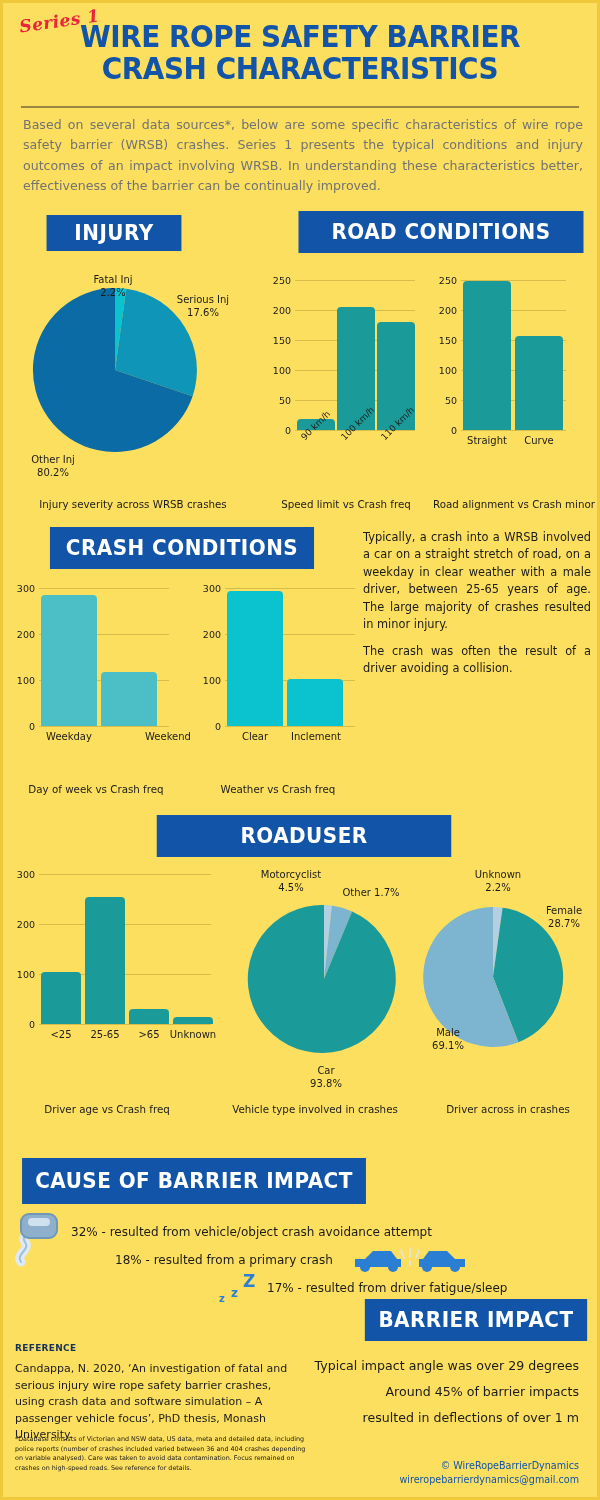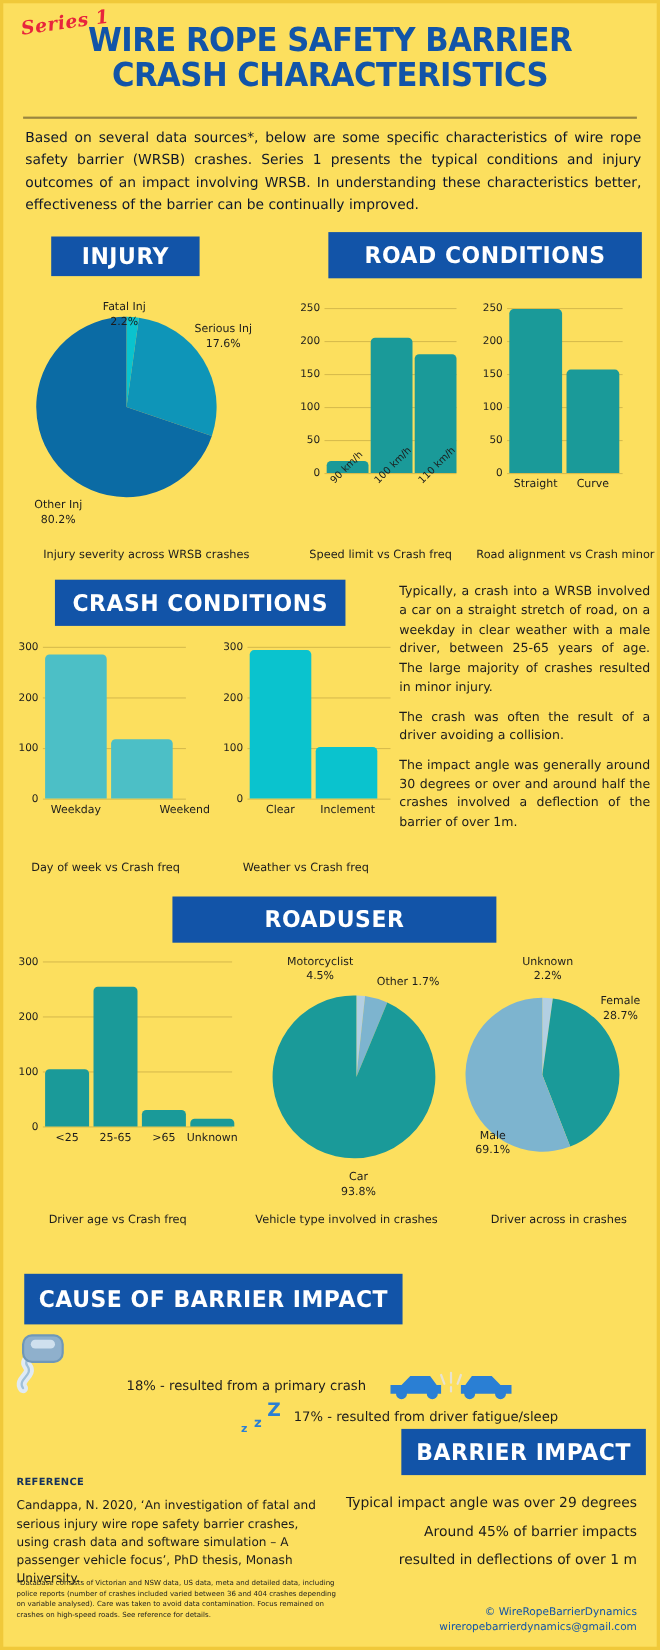--- a/index.html
+++ b/index.html
@@ -40,21 +40,21 @@
     transform:scaleX(.93);
   }
   .rule{
     position:absolute;left:18px;right:18px;top:103px;
     height:2px;background:#9a8640;
   }
   .intro{
     position:absolute;left:20px;right:14px;top:112px;
     font-size:12.6px;line-height:1.62;
     text-align:justify;
-    color:#0f172a;
+    color:#737373;
   }
   
   .banner{
     position:absolute;
     background:#1254a8;
     color:#ffffff;
     font-weight:900;
     letter-spacing:.5px;
     display:flex;align-items:center;justify-content:center;
     transform:scaleX(.95);
@@ -236,21 +236,20 @@
     <div class="bar" style="left:38px;top:8px;width:56px;height:135px;background:#0ac3ce;"></div>
     <div class="bar" style="left:98px;top:96px;width:56px;height:47px;background:#0ac3ce;"></div>
     <div class="tick" style="left:36px;top:148px;width:60px;">Clear</div>
     <div class="tick" style="left:94px;top:148px;width:66px;">Inclement</div>
   </div>
   <div class="caption" style="left:190px;top:780px;width:170px;">Weather vs Crash freq</div>
 
   <div class="narrative" style="left:360px;top:526px;width:228px;">
     <p>Typically, a crash into a WRSB involved a car on a straight stretch of road, on a weekday in clear weather with a male driver, between 25-65 years of age. The large majority of crashes resulted in minor injury.</p>
     <p>The crash was often the result of a driver avoiding a collision.</p>
-    <p>The impact angle was generally around 30 degrees or over and around half the crashes involved a deflection of the barrier of over 1m.</p>
   </div>
 
   <div class="banner" style="left:146px;top:812px;width:310px;height:42px;">ROADUSER</div>
 
   <div class="chartbox" style="left:0px;top:866px;width:240px;height:190px;">
     <div class="axis-label" style="left:2px;top:0px;width:30px;">300</div>
     <div class="axis-label" style="left:2px;top:50px;width:30px;">200</div>
     <div class="axis-label" style="left:2px;top:100px;width:30px;">100</div>
     <div class="axis-label" style="left:2px;top:150px;width:30px;">0</div>
     <div class="gridline" style="left:36px;top:5px;width:172px;"></div>
@@ -317,20 +316,21 @@
   <div class="caption" style="left:420px;top:1100px;width:170px;">Driver across in crashes</div>
 
   <div class="banner" style="left:10px;top:1155px;width:362px;height:46px;">CAUSE OF BARRIER IMPACT</div>
 
   <svg width="54" height="70" style="position:absolute;left:10px;top:1207px;">
     <path d="M8 52 C2 44 18 40 12 32 C6 24 24 22 20 14" stroke="#dfeaf4" stroke-width="9" fill="none" stroke-linecap="round"></path>
     <path d="M8 52 C2 44 18 40 12 32 C6 24 24 22 20 14" stroke="#9fc0d8" stroke-width="2" fill="none" stroke-linecap="round"></path>
     <rect x="8" y="4" width="36" height="24" rx="8" fill="#8fb0cc" stroke="#6f97b8" stroke-width="2"></rect>
     <rect x="15" y="8" width="22" height="8" rx="4" fill="#cfe0ee"></rect>
   </svg>
+  <div class="causeline" style="left:68px;top:1222px;">32% - resulted from vehicle/object crash avoidance attempt</div>
 
   <div class="causeline" style="left:112px;top:1250px;">18% - resulted from a primary crash</div>
 
   <svg width="114" height="32" style="position:absolute;left:350px;top:1240px;">
     <path d="M2 24 L2 16 L12 16 L20 8 L38 8 L44 16 L48 16 L48 24 Z" fill="#2a7fd4"></path>
     <circle cx="12" cy="24" r="5" fill="#2a7fd4"></circle>
       <circle cx="40" cy="24" r="5" fill="#2a7fd4"></circle>
     <path d="M112 24 L112 16 L102 16 L94 8 L76 8 L70 16 L66 16 L66 24 Z" fill="#2a7fd4"></path>
     <circle cx="102" cy="24" r="5" fill="#2a7fd4"></circle>
       <circle cx="74" cy="24" r="5" fill="#2a7fd4"></circle>

